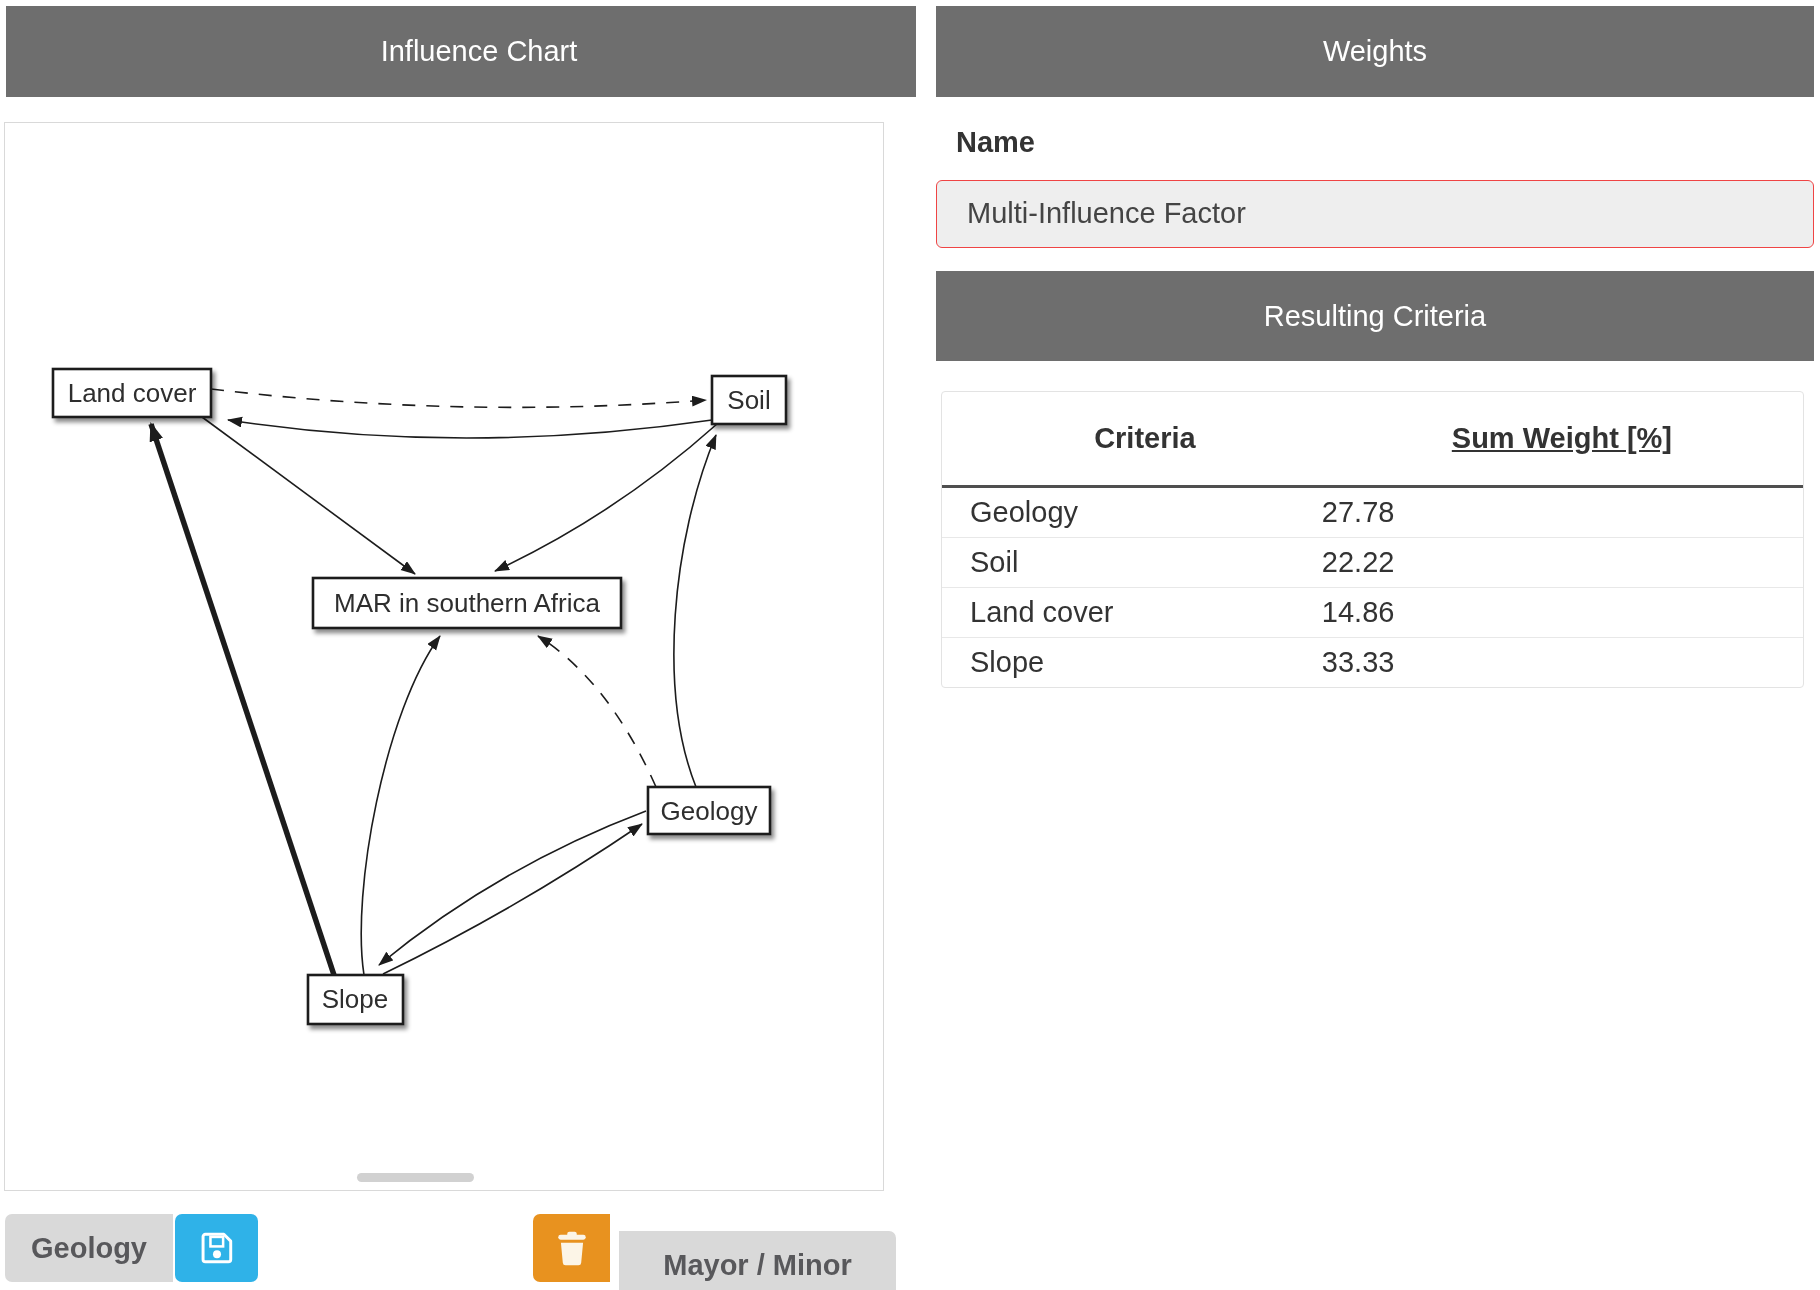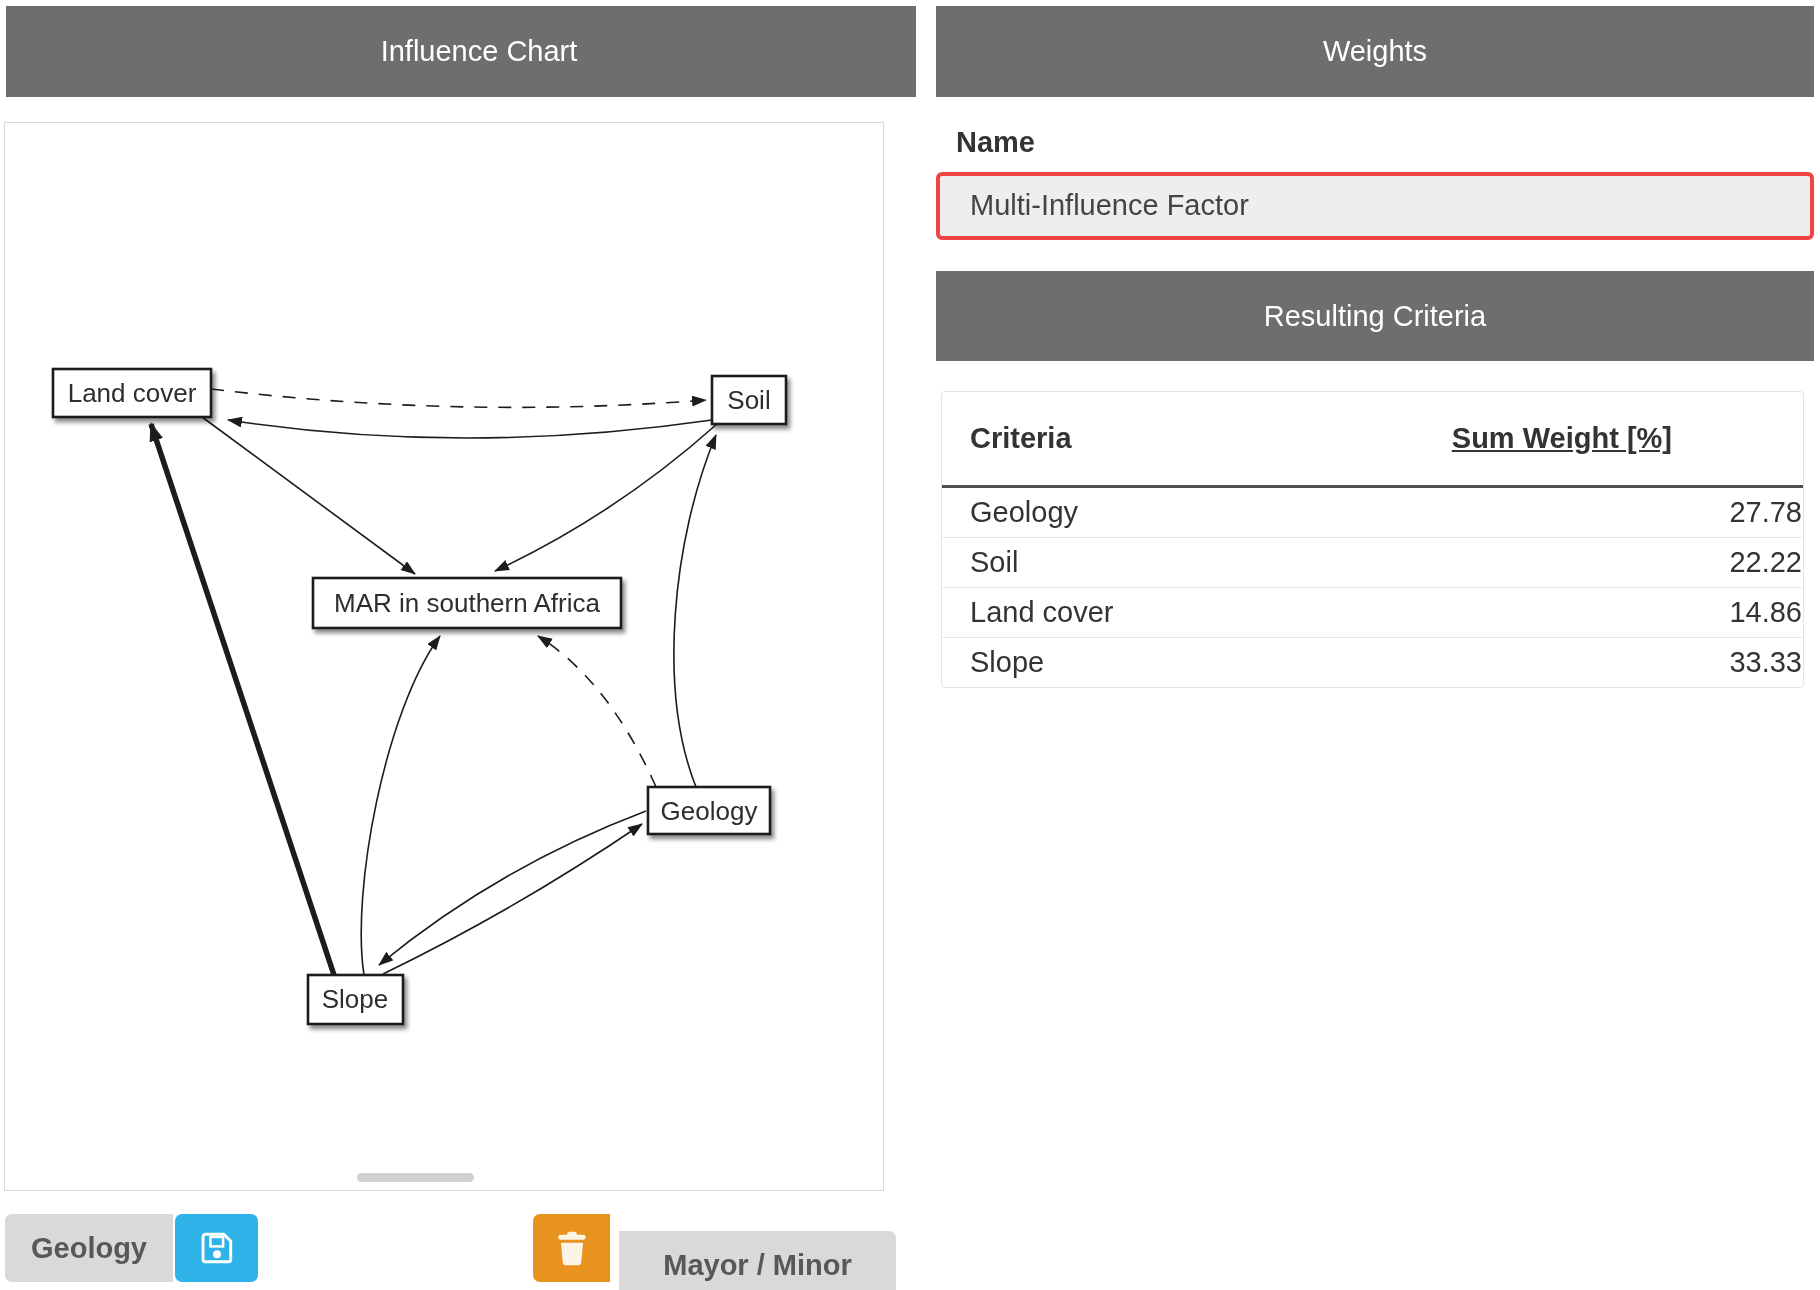--- a/index.html
+++ b/index.html
@@ -62,43 +62,43 @@
   #save-btn{   left:175px; width:83px;  border-radius:7px; background:#2fb2e8; }
   #trash-btn{  left:533px; width:77px;  border-radius:7px 0 0 7px; background:#e8921f; }
   #mayor-btn{  left:619px; width:277px; border-radius:0 7px 7px 0;margin-top:17px; }
 
   
   #name-label{
     position:absolute; left:942px; top:126px;
     font-size:29px; font-weight:bold; color:#333333;margin-left:14px;
   }
   #name-input{
-    position:absolute; left:936px; top:172px;
+    position:absolute; left:936px; top:180px;
     width:878px; height:68px; box-sizing:border-box;
-    background:#eeeeee; border:4px solid #ef4444; border-radius:6px;
+    background:#eeeeee; border:1px solid #ef4444; border-radius:6px;
     font-size:29px; color:#444444; padding:0 0 1px 30px;
     font-family:"Liberation Sans","DejaVu Sans",sans-serif;
   }
   #weights-header{ top:271px; height:90px; line-height:90px; left:936px; width:878px; position:absolute;
     background:#6e6e6e; color:#fff; font-size:29px; text-align:center; }
   #weights-table-wrap{
     position:absolute; left:941px; top:391px; width:861px;
     border:1px solid #e3e3e3; border-radius:4px; overflow:hidden;
     background:#ffffff;
   }
   table{ width:100%; border-collapse:collapse; }
   th{
     font-size:29px; color:#333333; font-weight:bold;
     height:91px; border-bottom:3px solid #4f4f4f;
   }
-  th.col-criteria{ text-align:left; padding-left:28px; width:44%; }
+  th.col-criteria{ text-align:center; padding-left:28px; width:44%; }
   th.col-weight{ text-align:center; width:56%;text-decoration:underline; }
   td{ font-size:29px; color:#333333; height:47px; }
   td.cell-criteria{ text-align:left; padding-left:28px; }
-  td.cell-weight{ text-align:right; }
+  td.cell-weight{ text-align:left; }
   tbody tr + tr td{ border-top:1px solid #e8e8e8; }
 </style>
 </head>
 <body>
 
 <div id="influence-header" class="panel-header">Influence Chart</div>
 
 <div id="chart-box">
   <svg viewBox="0 0 878 1067" width="878" height="1067">
     <defs>

